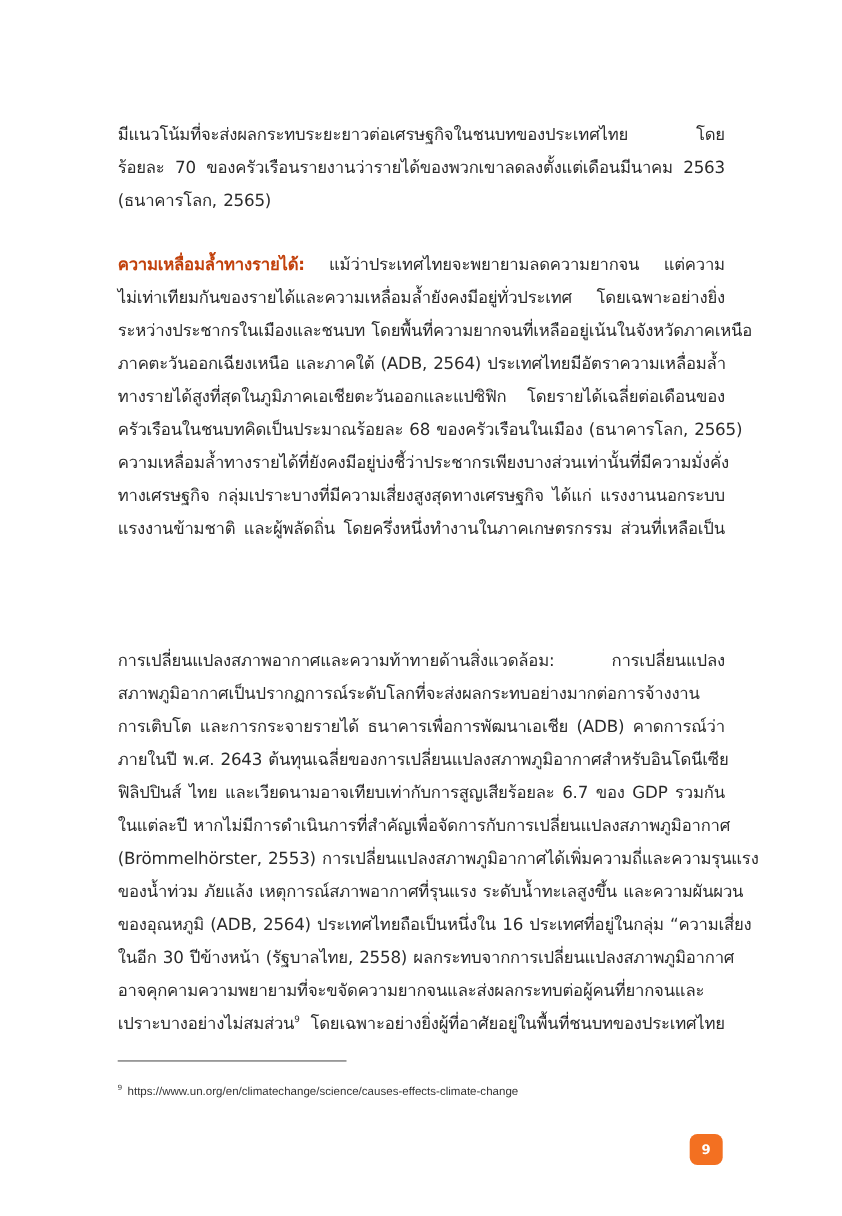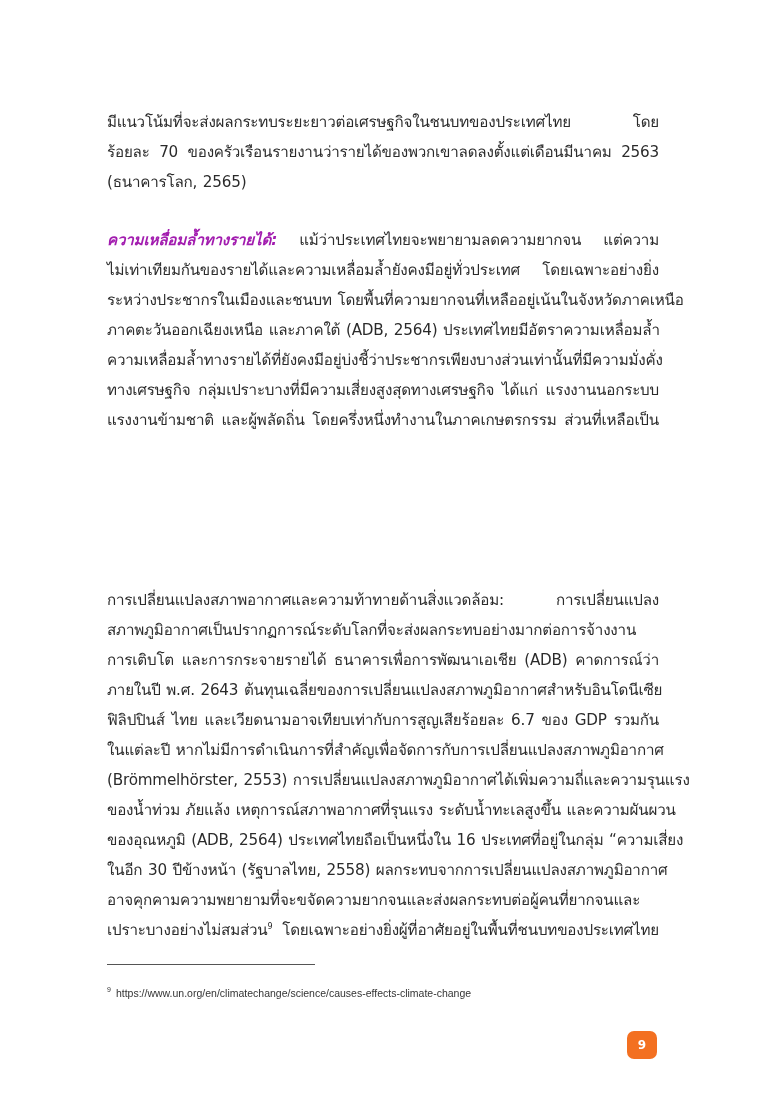--- a/index.html
+++ b/index.html
@@ -39,23 +39,22 @@
       text-align-last: justify;
       overflow: visible;
     }
     .line.last {
       text-align-last: left;
     }
     .p1 { top: 107px; }
     .p2 { top: 225px; }
     .p3 { top: 573px; margin-top: 12px; }
     .lead {
-      color: #a21caf;
+      color: #c2410c;
       font-weight: bold;
-      font-style: italic;
     }
     sup.fnref {
       font-size: 8px;
       line-height: 0;
       vertical-align: super;
     }
     .footnote-rule {
       position: absolute;
       left: 107px;
       top: 964px;
@@ -103,20 +102,22 @@
     <span class="line">มีแนวโน้มที่จะส่งผลกระทบระยะยาวต่อเศรษฐกิจในชนบทของประเทศไทย โดย</span>
     <span class="line">ร้อยละ 70 ของครัวเรือนรายงานว่ารายได้ของพวกเขาลดลงตั้งแต่เดือนมีนาคม 2563</span>
     <span class="line last">(ธนาคารโลก, 2565)</span>
   </div>
 
   <div class="para p2">
     <span class="line"><span class="lead">ความเหลื่อมล้ำทางรายได้:</span><span> แม้ว่าประเทศไทยจะพยายามลดความยากจน แต่ความ</span></span>
     <span class="line">ไม่เท่าเทียมกันของรายได้และความเหลื่อมล้ำยังคงมีอยู่ทั่วประเทศ โดยเฉพาะอย่างยิ่ง</span>
     <span class="line">ระหว่างประชากรในเมืองและชนบท โดยพื้นที่ความยากจนที่เหลืออยู่เน้นในจังหวัดภาคเหนือ</span>
     <span class="line">ภาคตะวันออกเฉียงเหนือ และภาคใต้ (ADB, 2564) ประเทศไทยมีอัตราความเหลื่อมล้ำ</span>
+    <span class="line">ทางรายได้สูงที่สุดในภูมิภาคเอเชียตะวันออกและแปซิฟิก โดยรายได้เฉลี่ยต่อเดือนของ</span>
+    <span class="line">ครัวเรือนในชนบทคิดเป็นประมาณร้อยละ 68 ของครัวเรือนในเมือง (ธนาคารโลก, 2565)</span>
     <span class="line">ความเหลื่อมล้ำทางรายได้ที่ยังคงมีอยู่บ่งชี้ว่าประชากรเพียงบางส่วนเท่านั้นที่มีความมั่งคั่ง</span>
     <span class="line">ทางเศรษฐกิจ กลุ่มเปราะบางที่มีความเสี่ยงสูงสุดทางเศรษฐกิจ ได้แก่ แรงงานนอกระบบ</span>
     <span class="line">แรงงานข้ามชาติ และผู้พลัดถิ่น โดยครึ่งหนึ่งทำงานในภาคเกษตรกรรม ส่วนที่เหลือเป็น</span>
   </div>
 
   <div class="para p3">
     <span class="line">การเปลี่ยนแปลงสภาพอากาศและความท้าทายด้านสิ่งแวดล้อม: การเปลี่ยนแปลง</span>
     <span class="line">สภาพภูมิอากาศเป็นปรากฏการณ์ระดับโลกที่จะส่งผลกระทบอย่างมากต่อการจ้างงาน</span>
     <span class="line">การเติบโต และการกระจายรายได้ ธนาคารเพื่อการพัฒนาเอเชีย (ADB) คาดการณ์ว่า</span>
     <span class="line">ภายในปี พ.ศ. 2643 ต้นทุนเฉลี่ยของการเปลี่ยนแปลงสภาพภูมิอากาศสำหรับอินโดนีเซีย</span>

